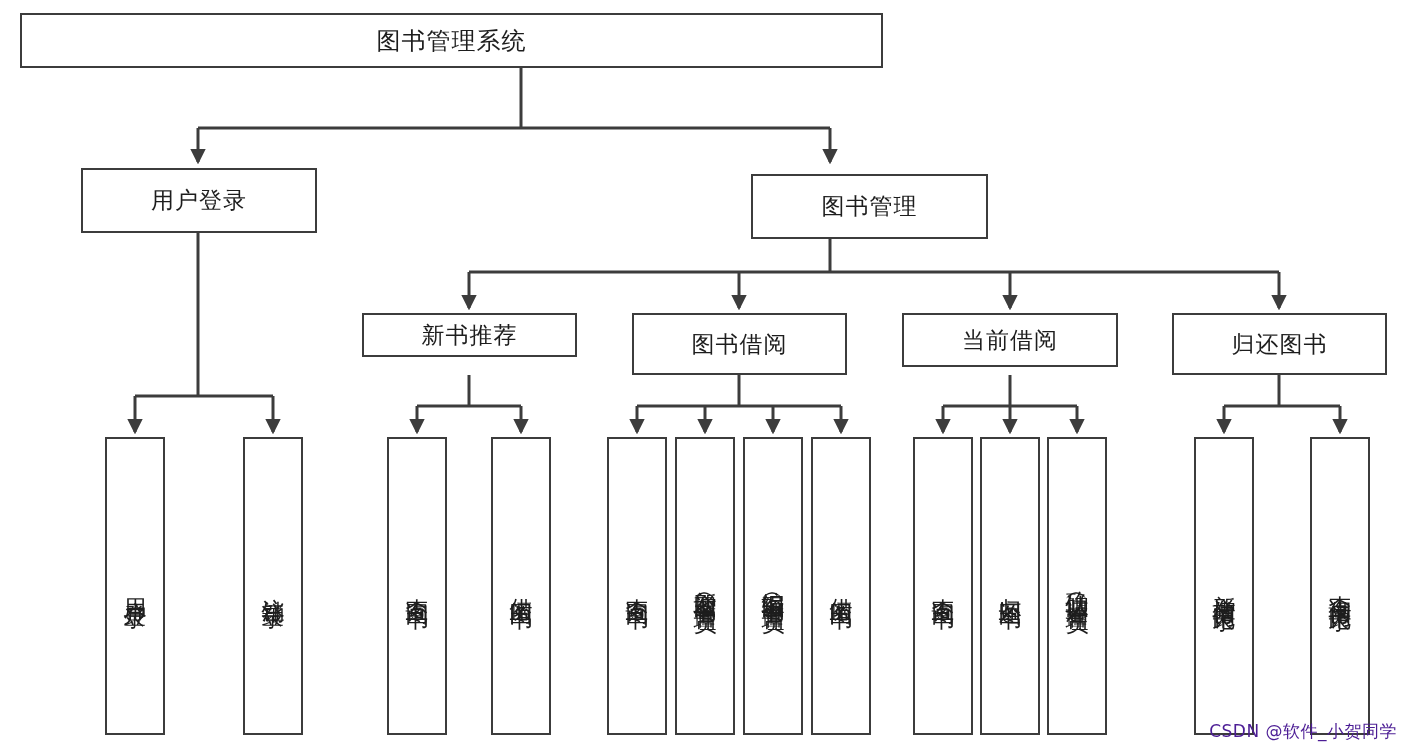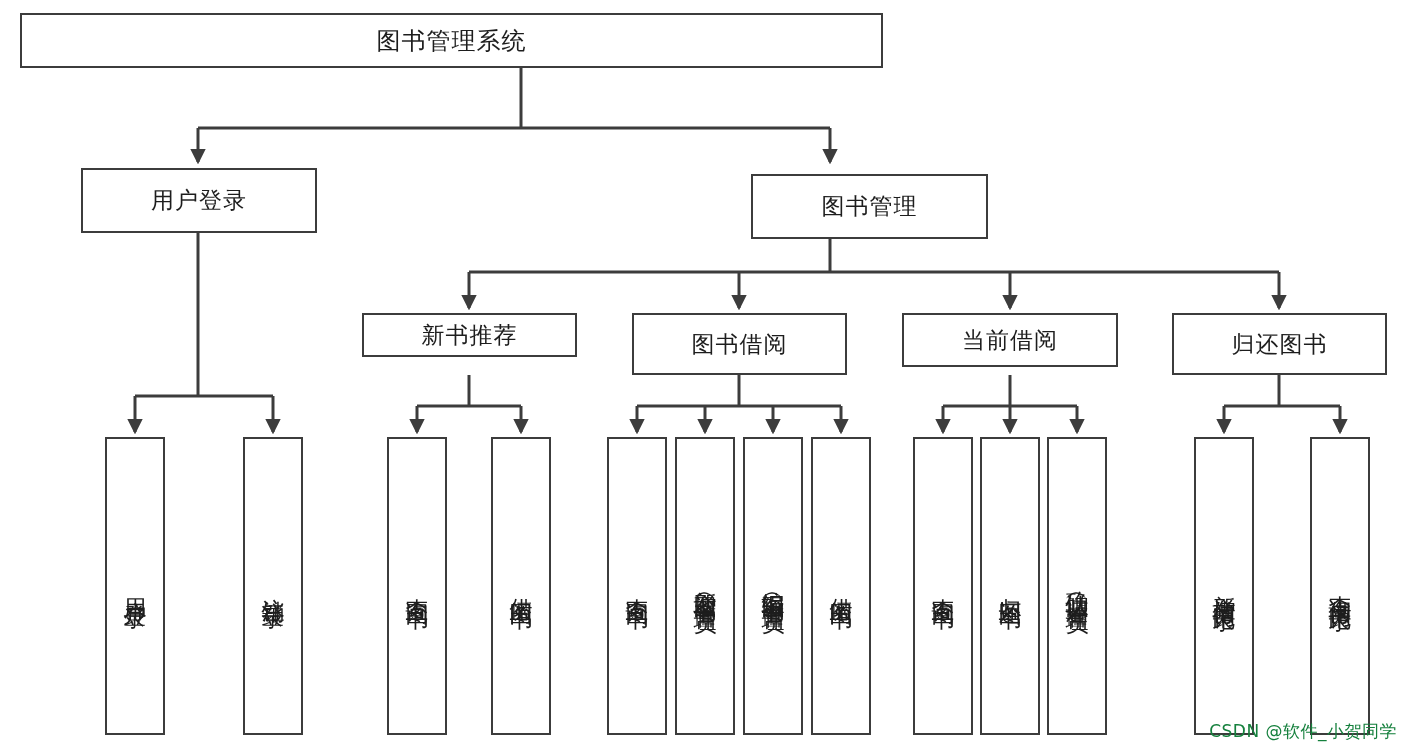--- a/index.html
+++ b/index.html
@@ -40,21 +40,21 @@
     line-height:1.08;
     letter-spacing:3px;
     color:#1d1d1d;
     white-space:nowrap;
   }
   #watermark{
     position:absolute;
     right:8px;
     bottom:4px;
     font-size:17px;
-    color:#15803d;
+    color:#4c1d95;
     letter-spacing:0.5px;
     white-space:nowrap;
     pointer-events:none;
     text-align:center;
   }
 </style>
 </head>
 <body>
 
 <div id="canvas">

